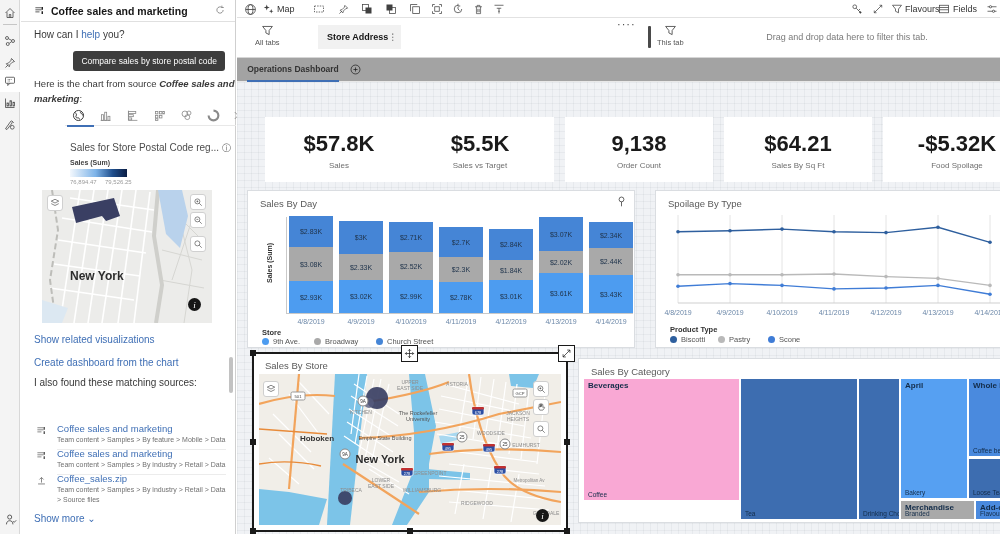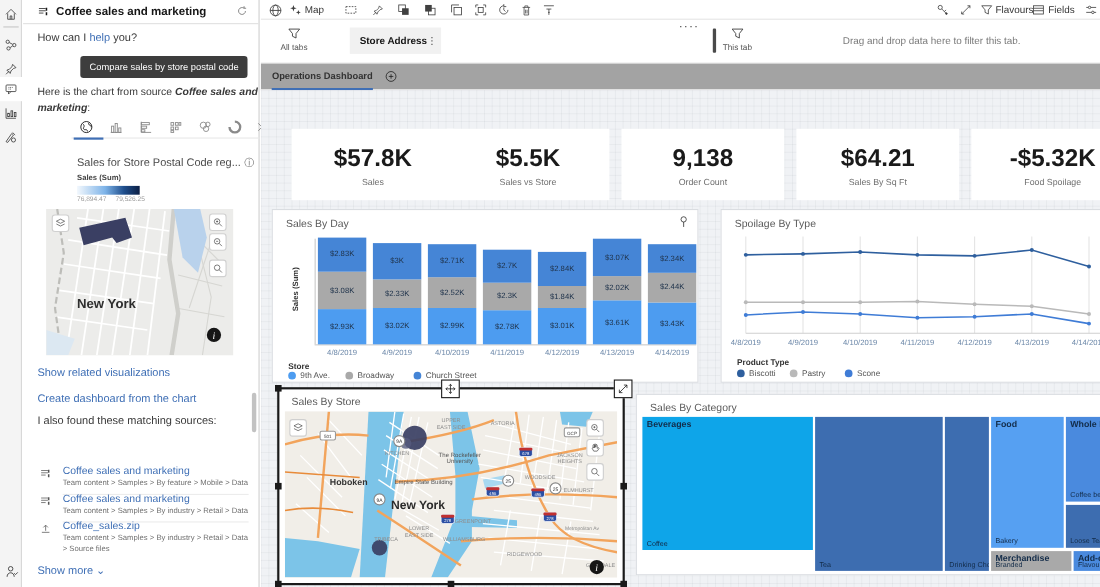--- a/index.html
+++ b/index.html
@@ -456,21 +456,21 @@
   </div>
 
   <div class="canvas">
 
     <div class="card kpi" style="left:28px">
         <div class="kv">$57.8K</div>
         <div class="kl">Sales</div>
       </div>
     <div class="card kpi" style="left:169px">
         <div class="kv">$5.5K</div>
-        <div class="kl">Sales vs Store</div>
+        <div class="kl">Sales vs Target</div>
       </div>
     <div class="card kpi" style="left:328px">
         <div class="kv">9,138</div>
         <div class="kl">Order Count</div>
       </div>
     <div class="card kpi" style="left:487px">
         <div class="kv">$64.21</div>
         <div class="kl">Sales By Sq Ft</div>
       </div>
     <div class="card kpi" style="left:646px">
@@ -742,32 +742,32 @@
       <div class="selbtn" style="right:-9px;top:-9px">
           <svg width="11" height="11" viewBox="0 0 16 16" fill="none" stroke="#111">
             <path d="M3 13 13 3M13 3h-4M13 3v4M3 13h4M3 13V9"></path>
           </svg>
         </div>
     </div>
 
     <div class="card" id="treecard">
       <div class="cardtitle">Sales By Category</div>
       <div id="treebox">
-          <div class="tile" style="left:0px;top:0px;width:155px;height:121px;background:#0ea5e9">
+          <div class="tile" style="left:0px;top:0px;width:155px;height:121px;background:#f9a8d4">
             <div class="tl">Beverages</div>
             <div class="bl">Coffee</div>
           </div>
           <div class="tile" style="left:157px;top:0px;width:116px;height:140px;background:#3d6db0">
             <div class="bl">Tea</div>
           </div>
           <div class="tile" style="left:275px;top:0px;width:40px;height:140px;background:#3d6db0">
             <div class="bl">Drinking Cho...</div>
           </div>
           <div class="tile" style="left:317px;top:0px;width:66px;height:119px;background:#56a0f2">
-            <div class="tl">Food</div>
+            <div class="tl">April</div>
             <div class="bl">Bakery</div>
           </div>
           <div class="tile" style="left:317px;top:122px;width:73px;height:18px;background:#a9a9a9">
             <div class="tl">Merchandise</div>
             <div class="bl">Branded</div>
           </div>
           <div class="tile" style="left:385px;top:0px;width:40px;height:77px;background:#4a8ade">
             <div class="tl">Whole Bea...</div>
             <div class="bl">Coffee beans</div>
           </div>

